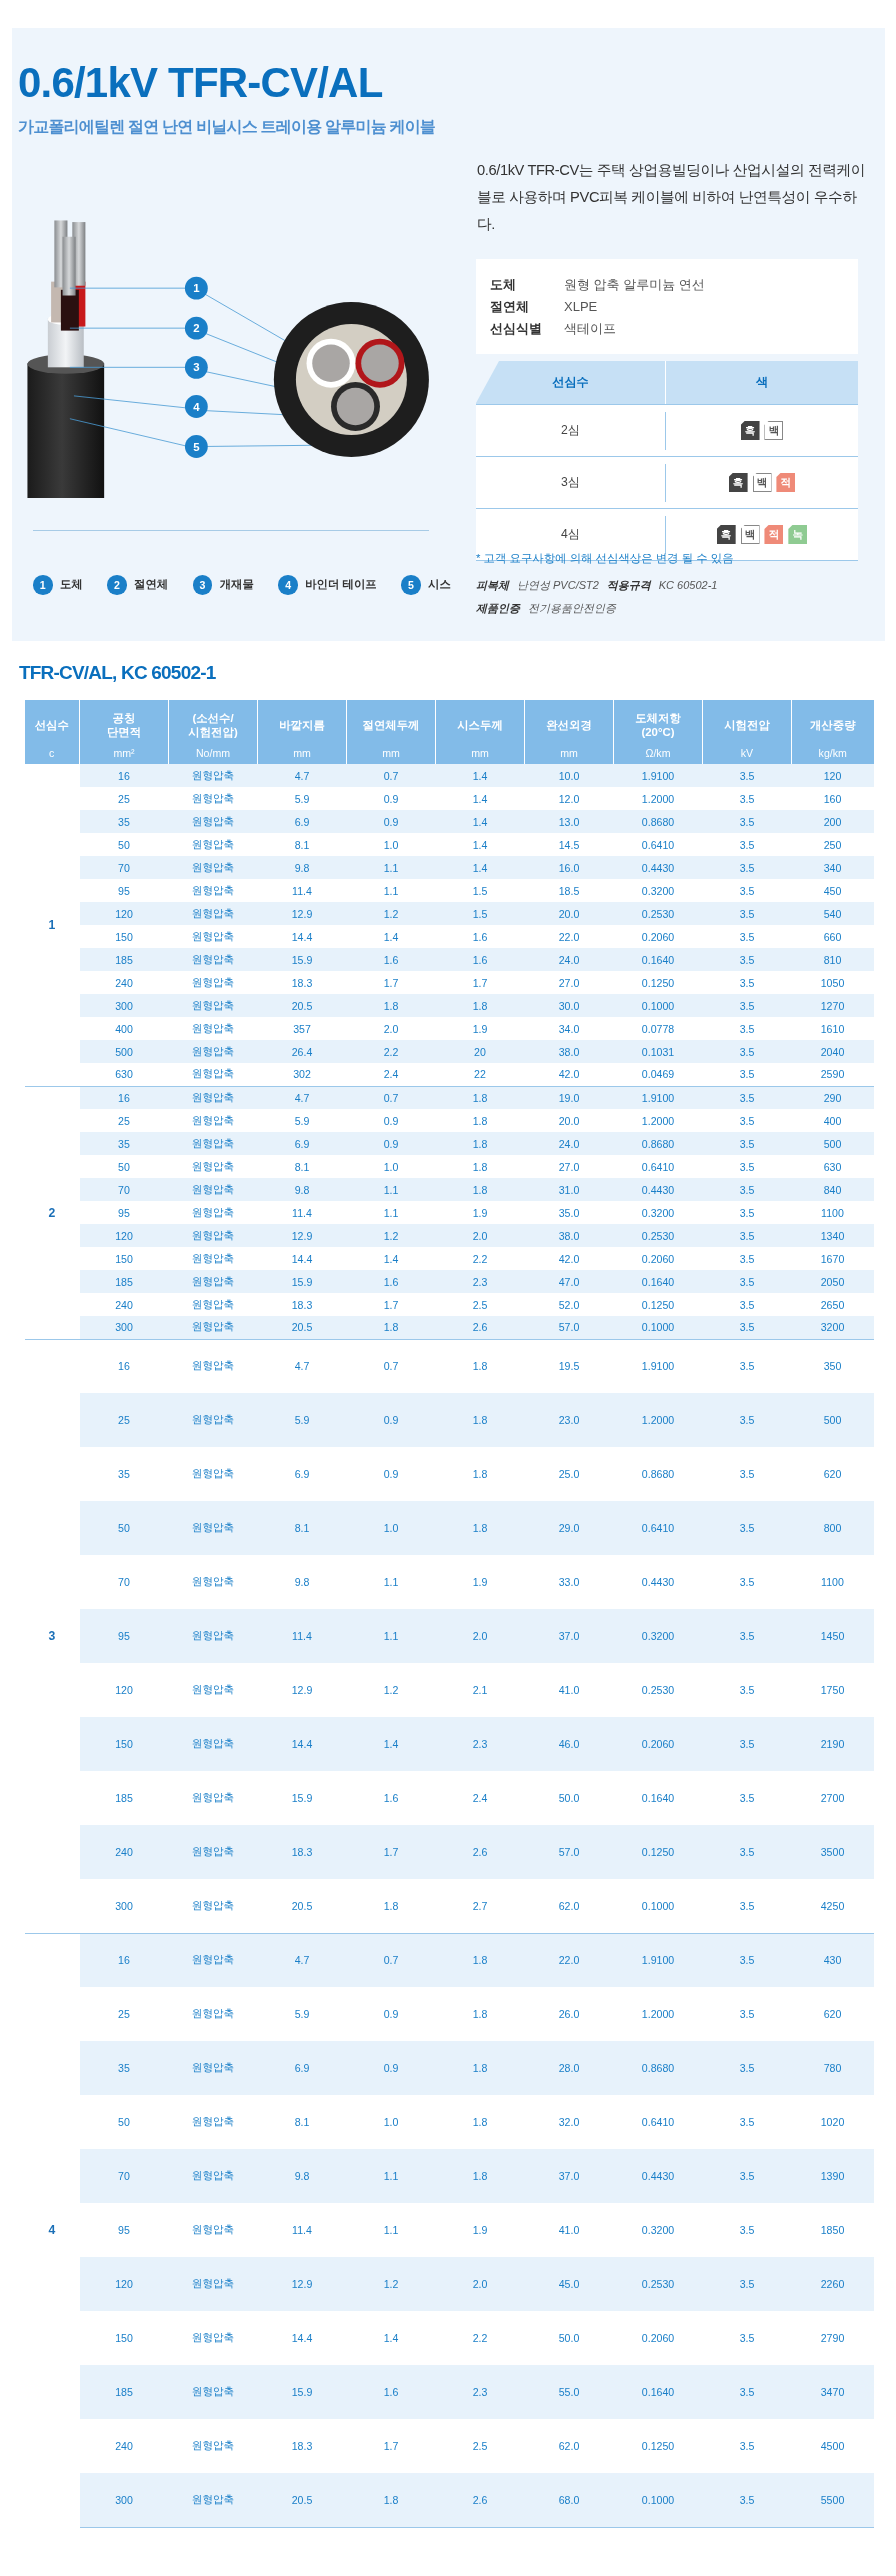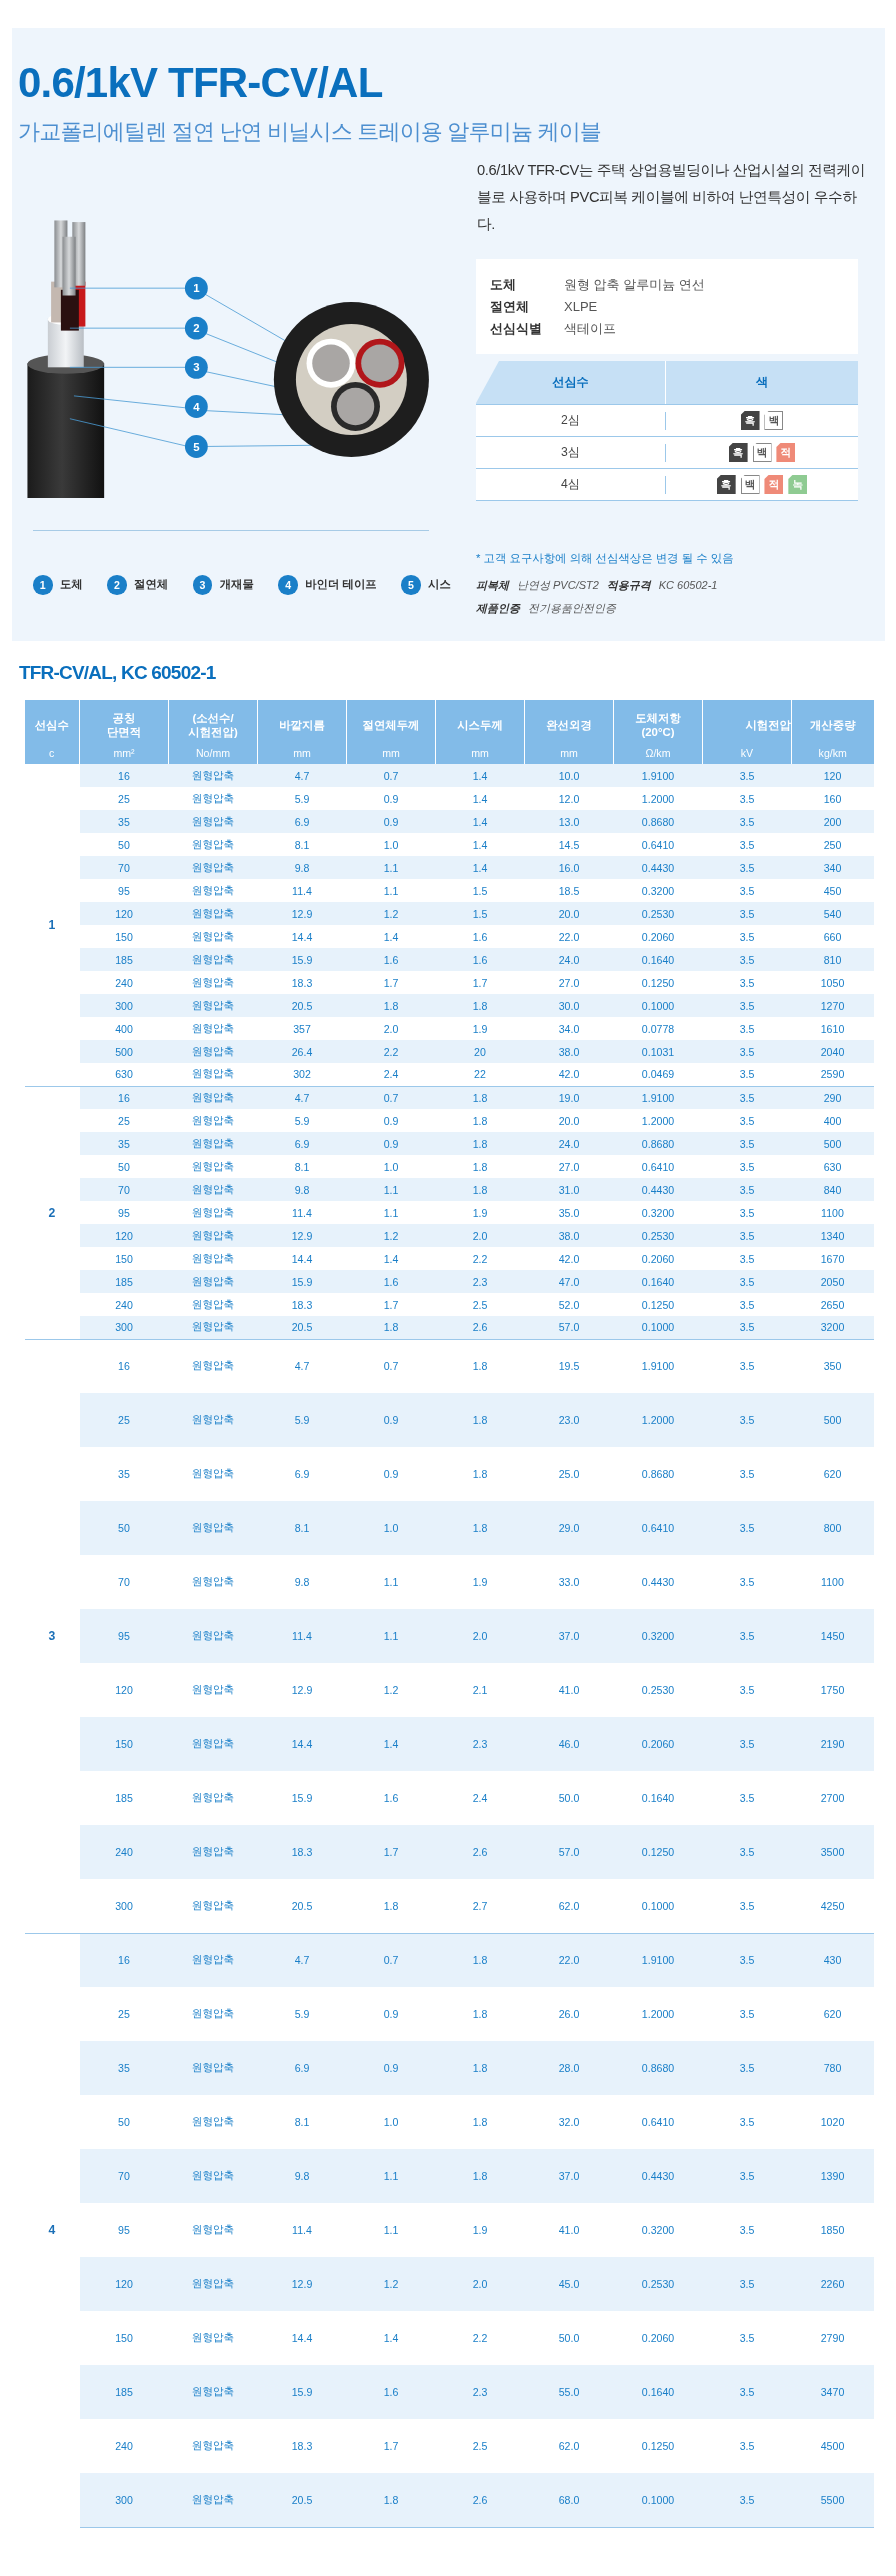--- a/index.html
+++ b/index.html
@@ -1,19 +1,19 @@
 <!DOCTYPE html>
 <html style="font-size:13px"><head>
 <meta charset="utf-8">
 <style>
   * { box-sizing: border-box; margin: 0; padding: 0; }
   body { width: 897px; height: 2576px; background: #ffffff; font-family: "Liberation Sans", "DejaVu Sans", sans-serif; color: #333; position: relative; overflow: hidden; }
   .hero { position: absolute; left: 12.2px; top: 28px; width: 873px; height: 613px; background: #eef5fc; }
   .title { position: absolute; left: 18px; top: 59px; font-size: 42px; font-weight: bold; color: #0a6fbd; letter-spacing: -0.8px; font-family: "Liberation Sans", sans-serif; }
-  .subtitle { position: absolute; left: 18px; top: 117px; font-size: 22px; color: #4d8fd0; letter-spacing: -0.8px; }
+  .subtitle { position: absolute; left: 18px; top: 117px; font-size: 16px; color: #4d8fd0; letter-spacing: -0.8px; font-weight: bold; }
 
   .illustration { position: absolute; left: 24.5px; top: 204px; width: 408px; height: 294px; }
   .divider-left { position: absolute; left: 33px; top: 530px; width: 396px; height: 0.8px; background: #a7cbe6; }
 
   .legend { position: absolute; left: 33px; top: 575px; display: flex; align-items: center; font-size: 11.4px; font-weight: bold; color: #333; }
   .legend-item { display: flex; align-items: center; margin-right: 24.5px; }
   .legend-num { width: 19.6px; height: 19.6px; border-radius: 50%; background: #1a7fc8; color: #fff; font-size: 10.6px; font-weight: bold; display: flex; align-items: center; justify-content: center; margin-right: 7.3px; }
 
   .desc { position: absolute; left: 477px; top: 157px; width: 391px; font-size: 14.7px; line-height: 27px; color: #333; letter-spacing: -0.4px; }
 
@@ -21,21 +21,21 @@
   .spec-row { display: flex; font-size: 13px; line-height: 22px; }
   .spec-key { width: 74px; font-weight: bold; color: #333; }
   .spec-val { color: #555; }
 
   .color-table { position: absolute; left: 476px; top: 361px; width: 382px; background: #fff; }
   .ct-head { display: flex; height: 44px; background: #c6e0f5; border-bottom: 1.6px solid #9cc8ea; position: relative; }
   .ct-head .cut { position: absolute; left: 0; top: 0; width: 0; height: 0; border-top: 42px solid #eef5fc; border-right: 23px solid transparent; }
   .ct-head div.cell { display: flex; align-items: center; justify-content: center; font-weight: bold; font-size: 12.2px; color: #0a6fbd; }
   .ct-head .c1 { width: 190px; border-right: 0.8px solid #fff; }
   .ct-head .c2 { flex: 1; }
-  .ct-row { display: flex; height: 32px; border-bottom: 0.8px solid #9cc8ea; }
+  .ct-row { display: flex; height: 52px; border-bottom: 0.8px solid #9cc8ea; }
   .ct-row:last-child { border-bottom: 1.6px solid #9cc8ea; }
   .ct-row .c1 { width: 190px; display: flex; align-items: center; justify-content: center; font-size: 12.2px; color: #444; border-right: 0.8px solid #9cc8ea; margin: 6.5px 0; }
   .ct-row .c2 { flex: 1; display: flex; align-items: center; justify-content: center; gap: 4.9px; }
   .chip { width: 19px; height: 19px; font-size: 10.6px; font-weight: bold; display: flex; align-items: center; justify-content: center; clip-path: polygon(4.1px 0, 100% 0, 100% 100%, 0 100%, 0 4.1px); }
   .chip.black { background: #444; color: #fff; }
   .chip.white { background: #fff; color: #555; border: 0.8px solid #888; }
   .chip.red { background: #ef8a78; color: #fff; }
   .chip.green { background: #8fcb92; color: #fff; }
 
   .note { position: absolute; left: 476px; top: 551px; font-size: 11.4px; color: #1a7fc8; }
@@ -243,21 +243,21 @@
         <th style="white-space: pre-line;">공칭
 단면적</th>
         <th style="white-space: pre-line;">(소선수/
 시험전압)</th>
         <th style="white-space: pre-line;">바깥지름</th>
         <th style="white-space: pre-line;">절연체두께</th>
         <th style="white-space: pre-line;">시스두께</th>
         <th style="white-space: pre-line;">완선외경</th>
         <th style="white-space: pre-line;">도체저항
 (20°C)</th>
-        <th style="white-space: pre-line; text-align: right;">시험전압</th>
+        <th style="white-space: pre-line;">시험전압</th>
         <th style="white-space: pre-line;">개산중량</th>
       </tr>
     <tr id="unit-row" class="units">
         <th>c</th>
         <th>mm²</th>
         <th>No/mm</th>
         <th>mm</th>
         <th>mm</th>
         <th>mm</th>
         <th>mm</th>

